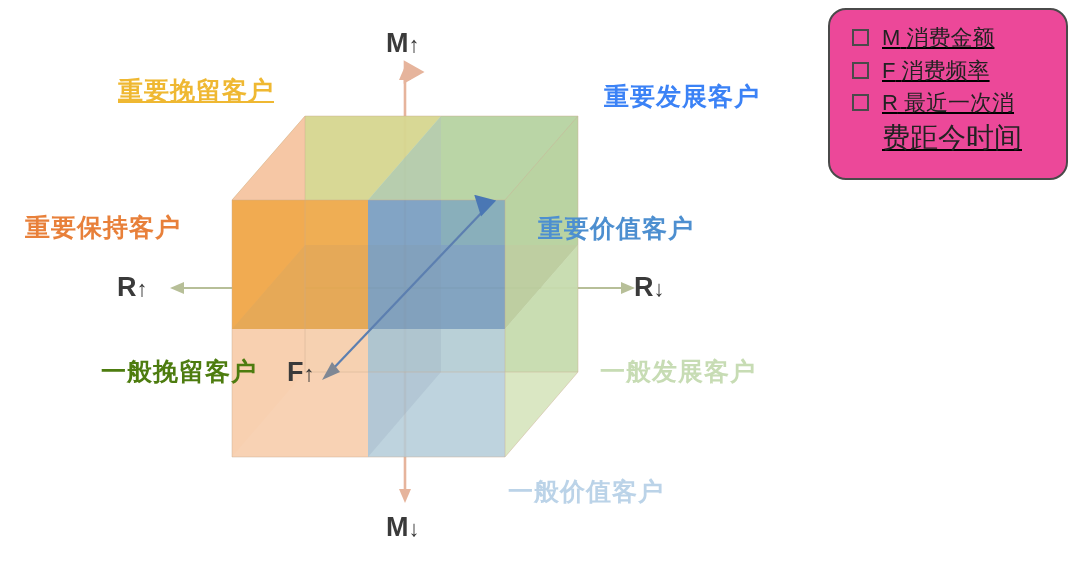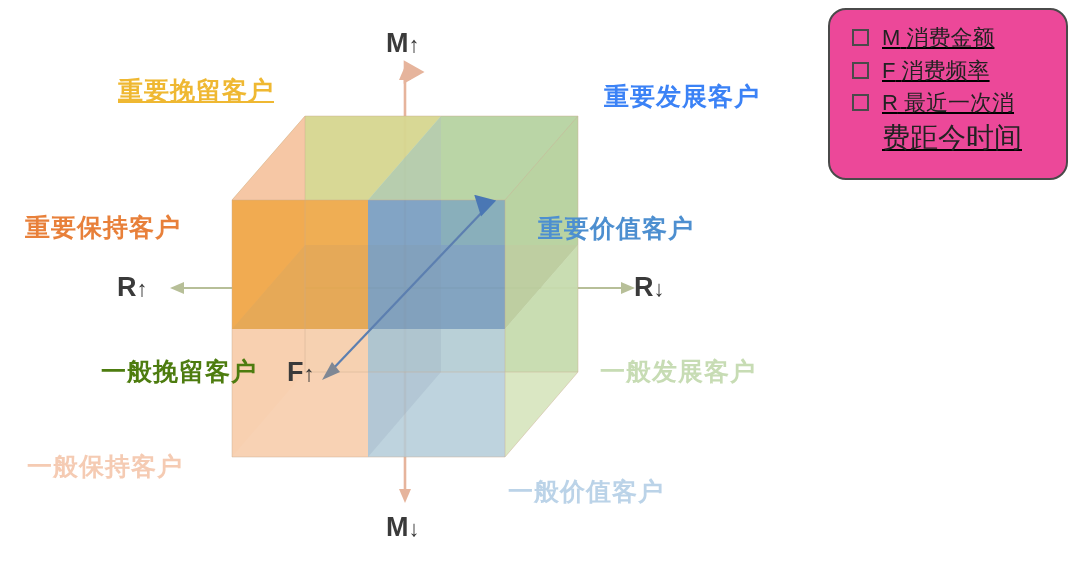--- a/index.html
+++ b/index.html
@@ -150,21 +150,20 @@
   <div class="lbl seg seg-strong" style="left:604px;top:80px;color:#3b82f6;">重要发展客户</div>
 
   <div class="lbl seg seg-strong" style="left:25px;top:211px;color:#E8803A;">重要保持客户</div>
 
   <div class="lbl seg seg-strong" style="left:538px;top:212px;color:#4D8FD0;">重要价值客户</div>
 
   <div class="lbl seg" style="left:101px;top:355px;color:#4d7c0f;">一般挽留客户</div>
 
   <div class="lbl seg" style="left:600px;top:355px;color:#C7DCB4;">一般发展客户</div>
 
-  <div class="lbl seg" style="left:27px;top:450px;color:#F5CBB3;">一般保持客户</div>
 
   <div class="lbl seg" style="left:508px;top:450px;color:#BBD3E8;margin-top:25px;">一般价值客户</div>
 
   <div id="legend">
     <div class="leg-row">
       <span class="leg-box"></span>
       <span class="leg-txt"><span>M</span>&nbsp;<span>消费金额</span></span>
     </div>
     <div class="leg-row">
       <span class="leg-box"></span>

